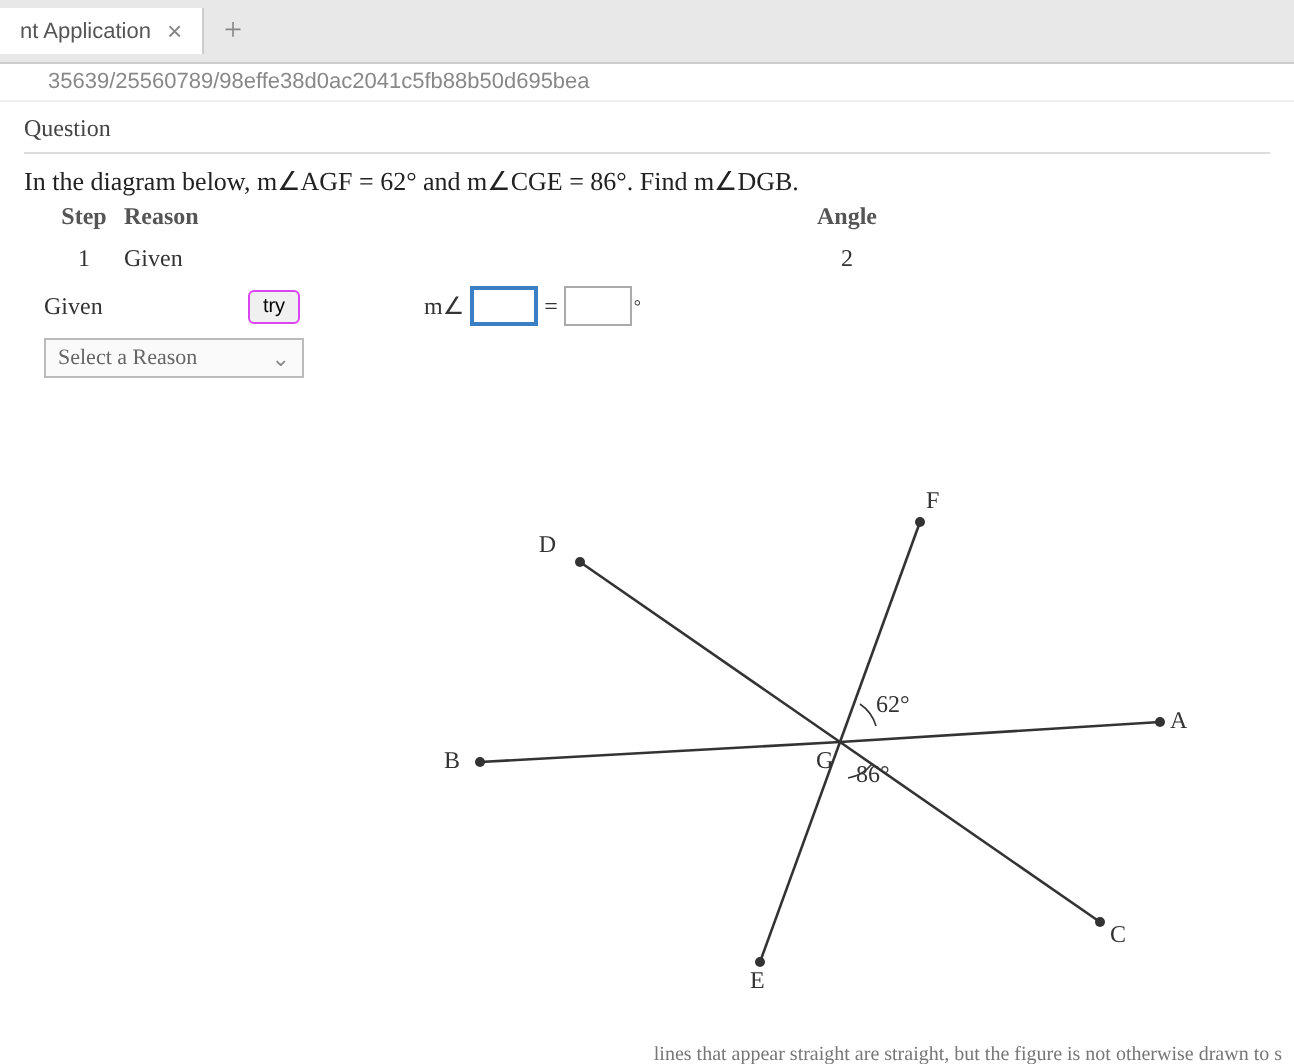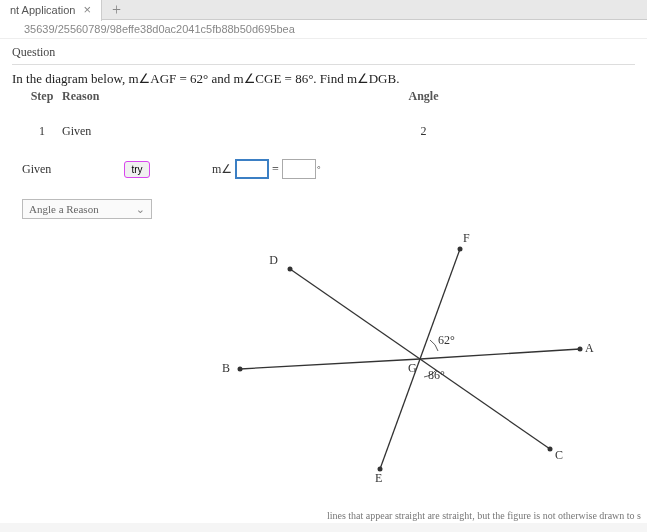--- a/index.html
+++ b/index.html
@@ -8,21 +8,21 @@
   background: #f5f5f5;
   width: 647px;
   height: 532px;
   overflow: hidden;
   position: relative;
 }
 .tab-bar {
   display: flex;
   align-items: center;
   background: #e8e8e8;
-  height: 20px;
+  height: 32px;
   border-bottom: 1px solid #ccc;
 }
 .tab {
   display: flex;
   align-items: center;
   padding: 4px 10px;
   background: #fff;
   border-right: 1px solid #ccc;
   font-size: 11px;
   font-family: Arial, sans-serif;
@@ -64,21 +64,21 @@
 .question-text {
   font-size: 13px;
   color: #222;
   margin: 6px 0 2px 0;
 }
 .table {
   display: grid;
   grid-template-columns: 40px 150px 1fr;
   font-size: 12px;
   color: #333;
-  row-gap: 20px;
+  row-gap: 6px;
   align-items: center;
   margin-left: 10px;
 }
 .th { font-weight: bold; color: #555; }
 .center { text-align: center; }
 .try-btn {
   border: 1px solid #d946ef;
   border-radius: 3px;
   padding: 2px 6px;
   font-size: 10px;
@@ -181,21 +181,21 @@
     </div>
     <div class="angle-input-row">
       <span>m∠</span>
       <input class="angle-input" style="">
       <span>=</span>
       <input class="angle-value" style="">
       <span class="deg-sup">°</span>
     </div>
     <div>
       <div class="reason-select">
-        <span>Angle a Reason</span>
+        <span>Select a Reason</span>
       </div>
     </div>
   </div>
 
   <div class="diagram">
     <svg width="420" height="300" viewBox="0 0 420 300">
       <g stroke="#333" stroke-width="1.3">
         <line x1="240" y1="150" x2="400" y2="140"></line>
         <line x1="240" y1="150" x2="60" y2="160"></line>
         <line x1="240" y1="150" x2="370" y2="240"></line>

